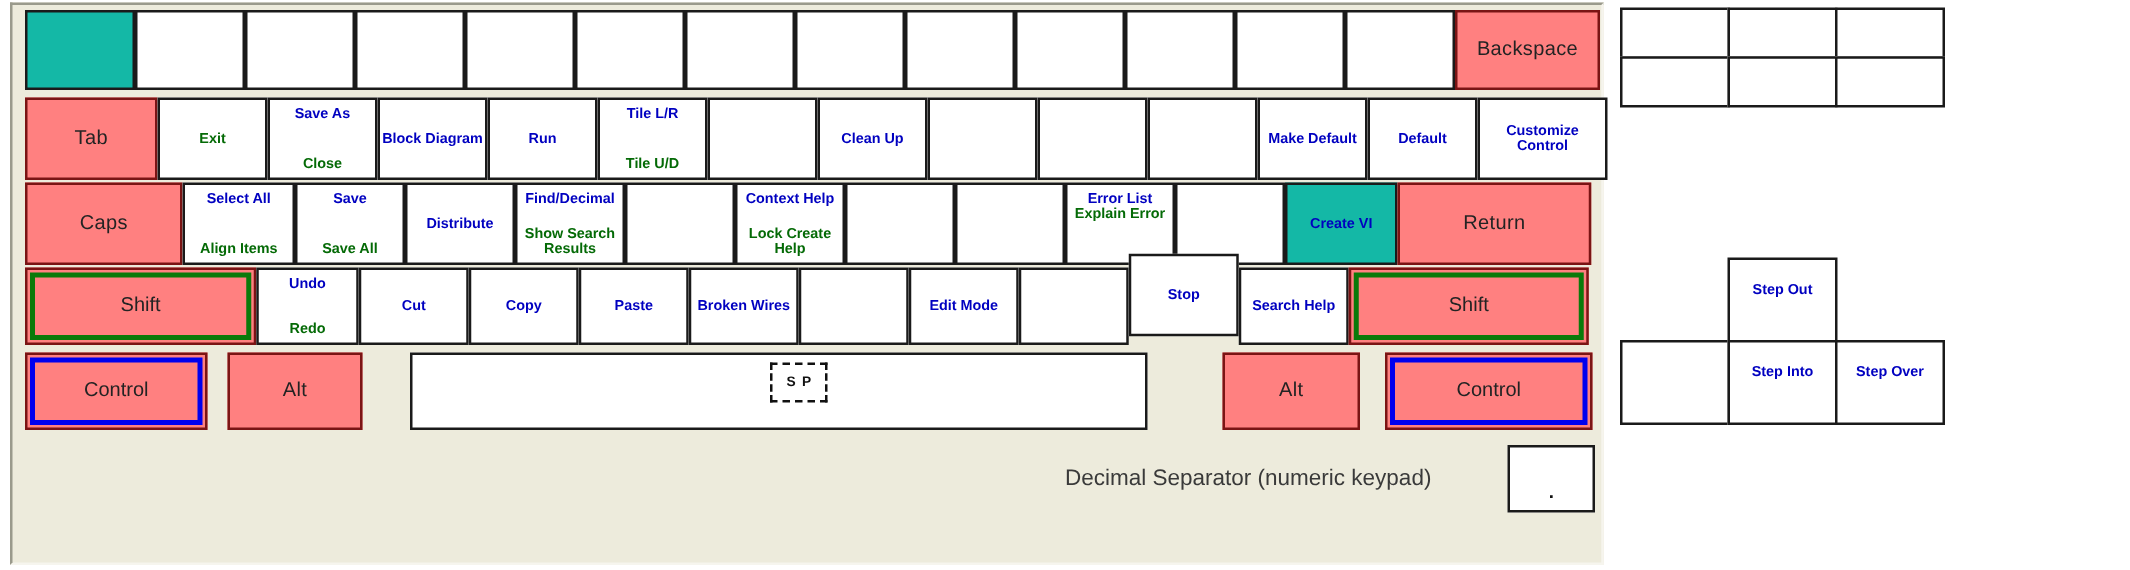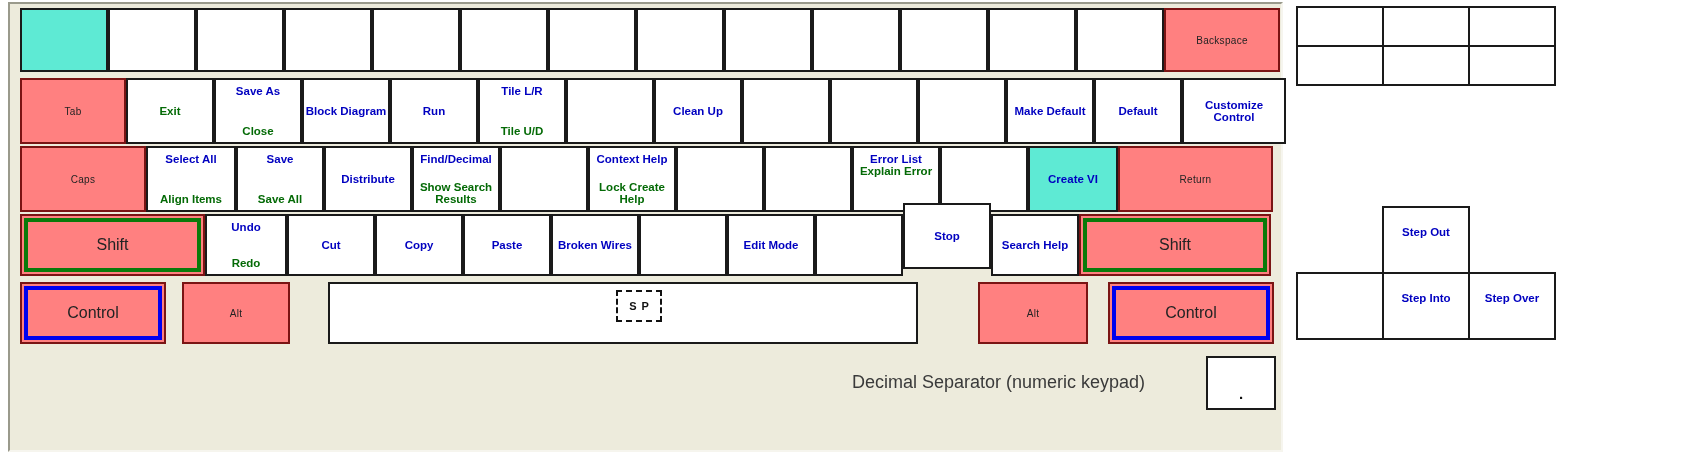--- a/index.html
+++ b/index.html
@@ -11,22 +11,22 @@
     background:#EDEBDC;border-top:2px solid #9a9a8c;border-left:2px solid #9a9a8c;
     border-right:2px solid #f6f5ee;border-bottom:2px solid #f6f5ee;box-sizing:border-box;}
 
   .key{position:absolute;box-sizing:border-box;background:#ffffff;
     border:2px solid #1a1a1a;display:flex;flex-direction:column;
     align-items:center;justify-content:center;overflow:hidden;}
   .key .lbl-top{color:#0000C0;font-weight:bold;font-size:11.5px;line-height:12px;text-align:center;}
   .key .lbl-bot{color:#046A06;font-weight:bold;font-size:11.5px;line-height:12px;text-align:center;}
 
   .mod{background:#FF8080;border:2px solid #7a1414;}
-  .mod .name{color:#232323;font-size:10px;font-weight:normal;letter-spacing:.3px;}
-  .gray{background:#5eead4;border:2px solid #1a1a1a;}
+  .mod .name{color:#232323;font-size:16px;font-weight:normal;letter-spacing:.3px;}
+  .gray{background:#14b8a6;border:2px solid #1a1a1a;}
 
   .ring-green{position:absolute;box-sizing:border-box;border:4px solid #0A7A0A;background:#FF8080;}
   .ring-blue{position:absolute;box-sizing:border-box;border:4px solid #0000EE;background:#FF8080;}
   .ring-green .name,.ring-blue .name{color:#232323;font-size:16px;}
   .ringwrap{position:absolute;box-sizing:border-box;background:#FF8080;border:2px solid #7a1414;
     display:flex;align-items:center;justify-content:center;}
 
   .sp-box{position:absolute;box-sizing:border-box;border:2px dashed #111;
     display:flex;align-items:center;justify-content:center;gap:5px;background:#fff;}
   .sp-box span{font-size:11px;font-weight:bold;color:#111;font-family:"Liberation Sans",sans-serif;}

